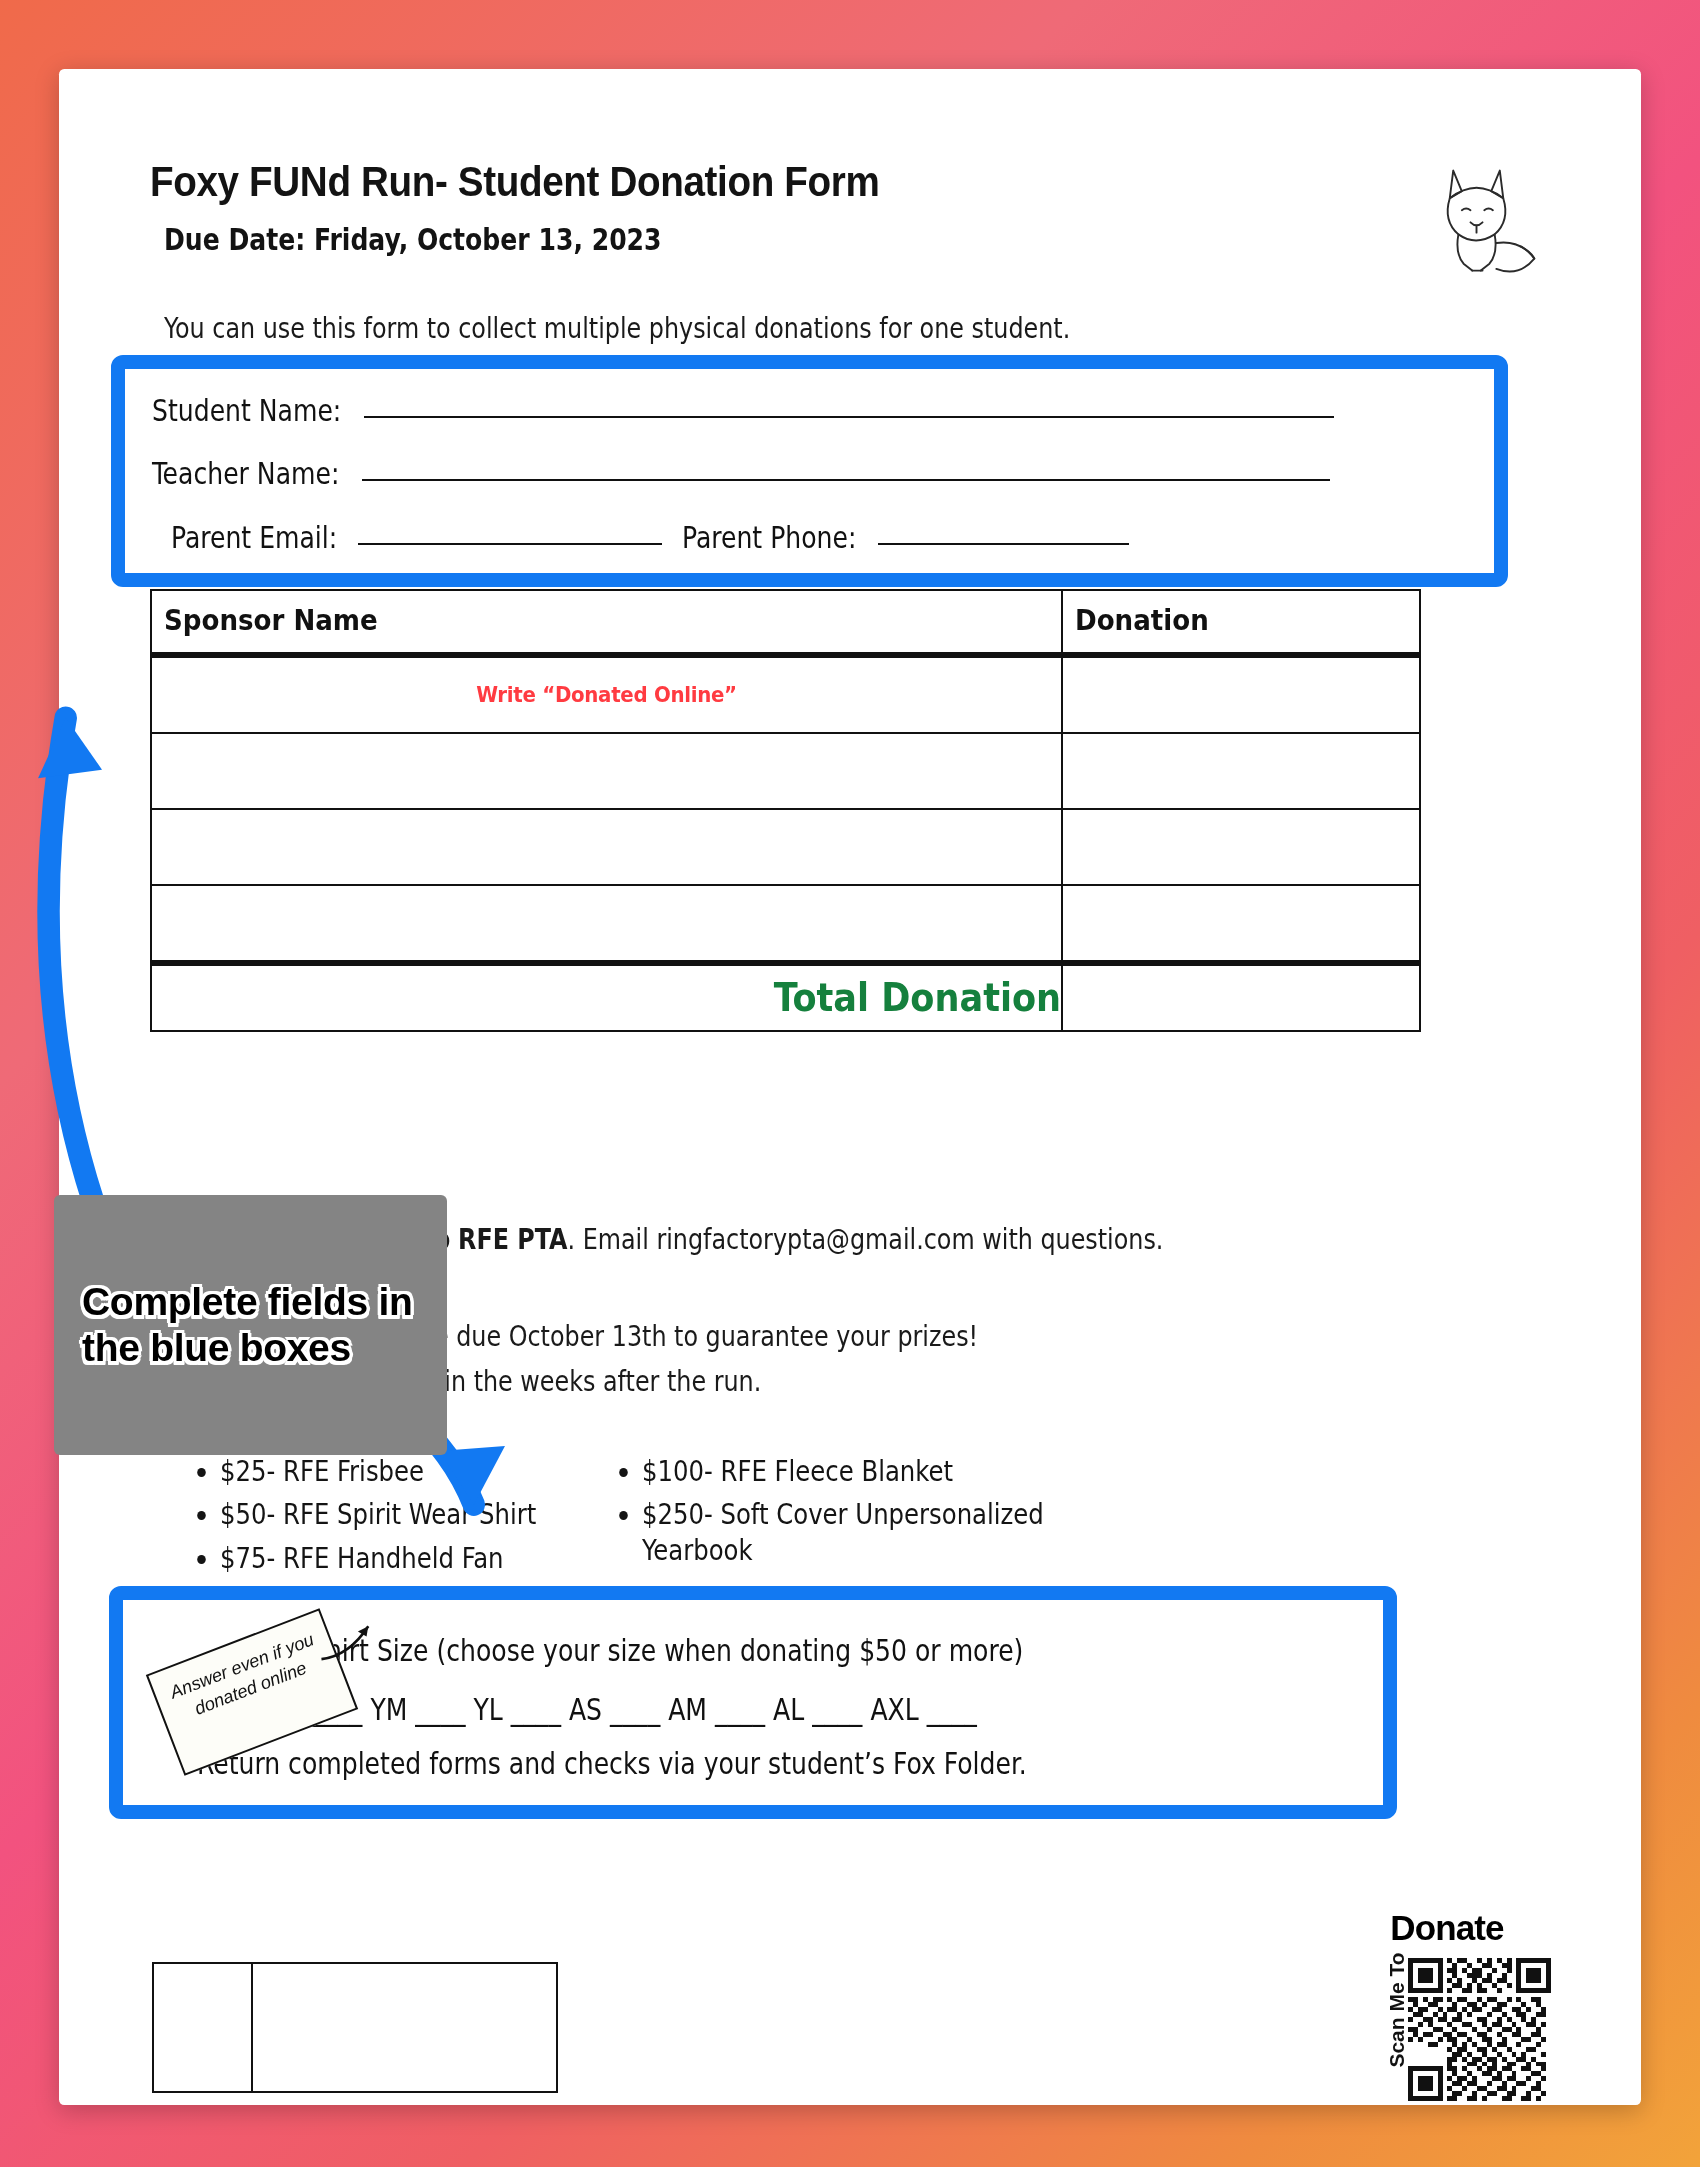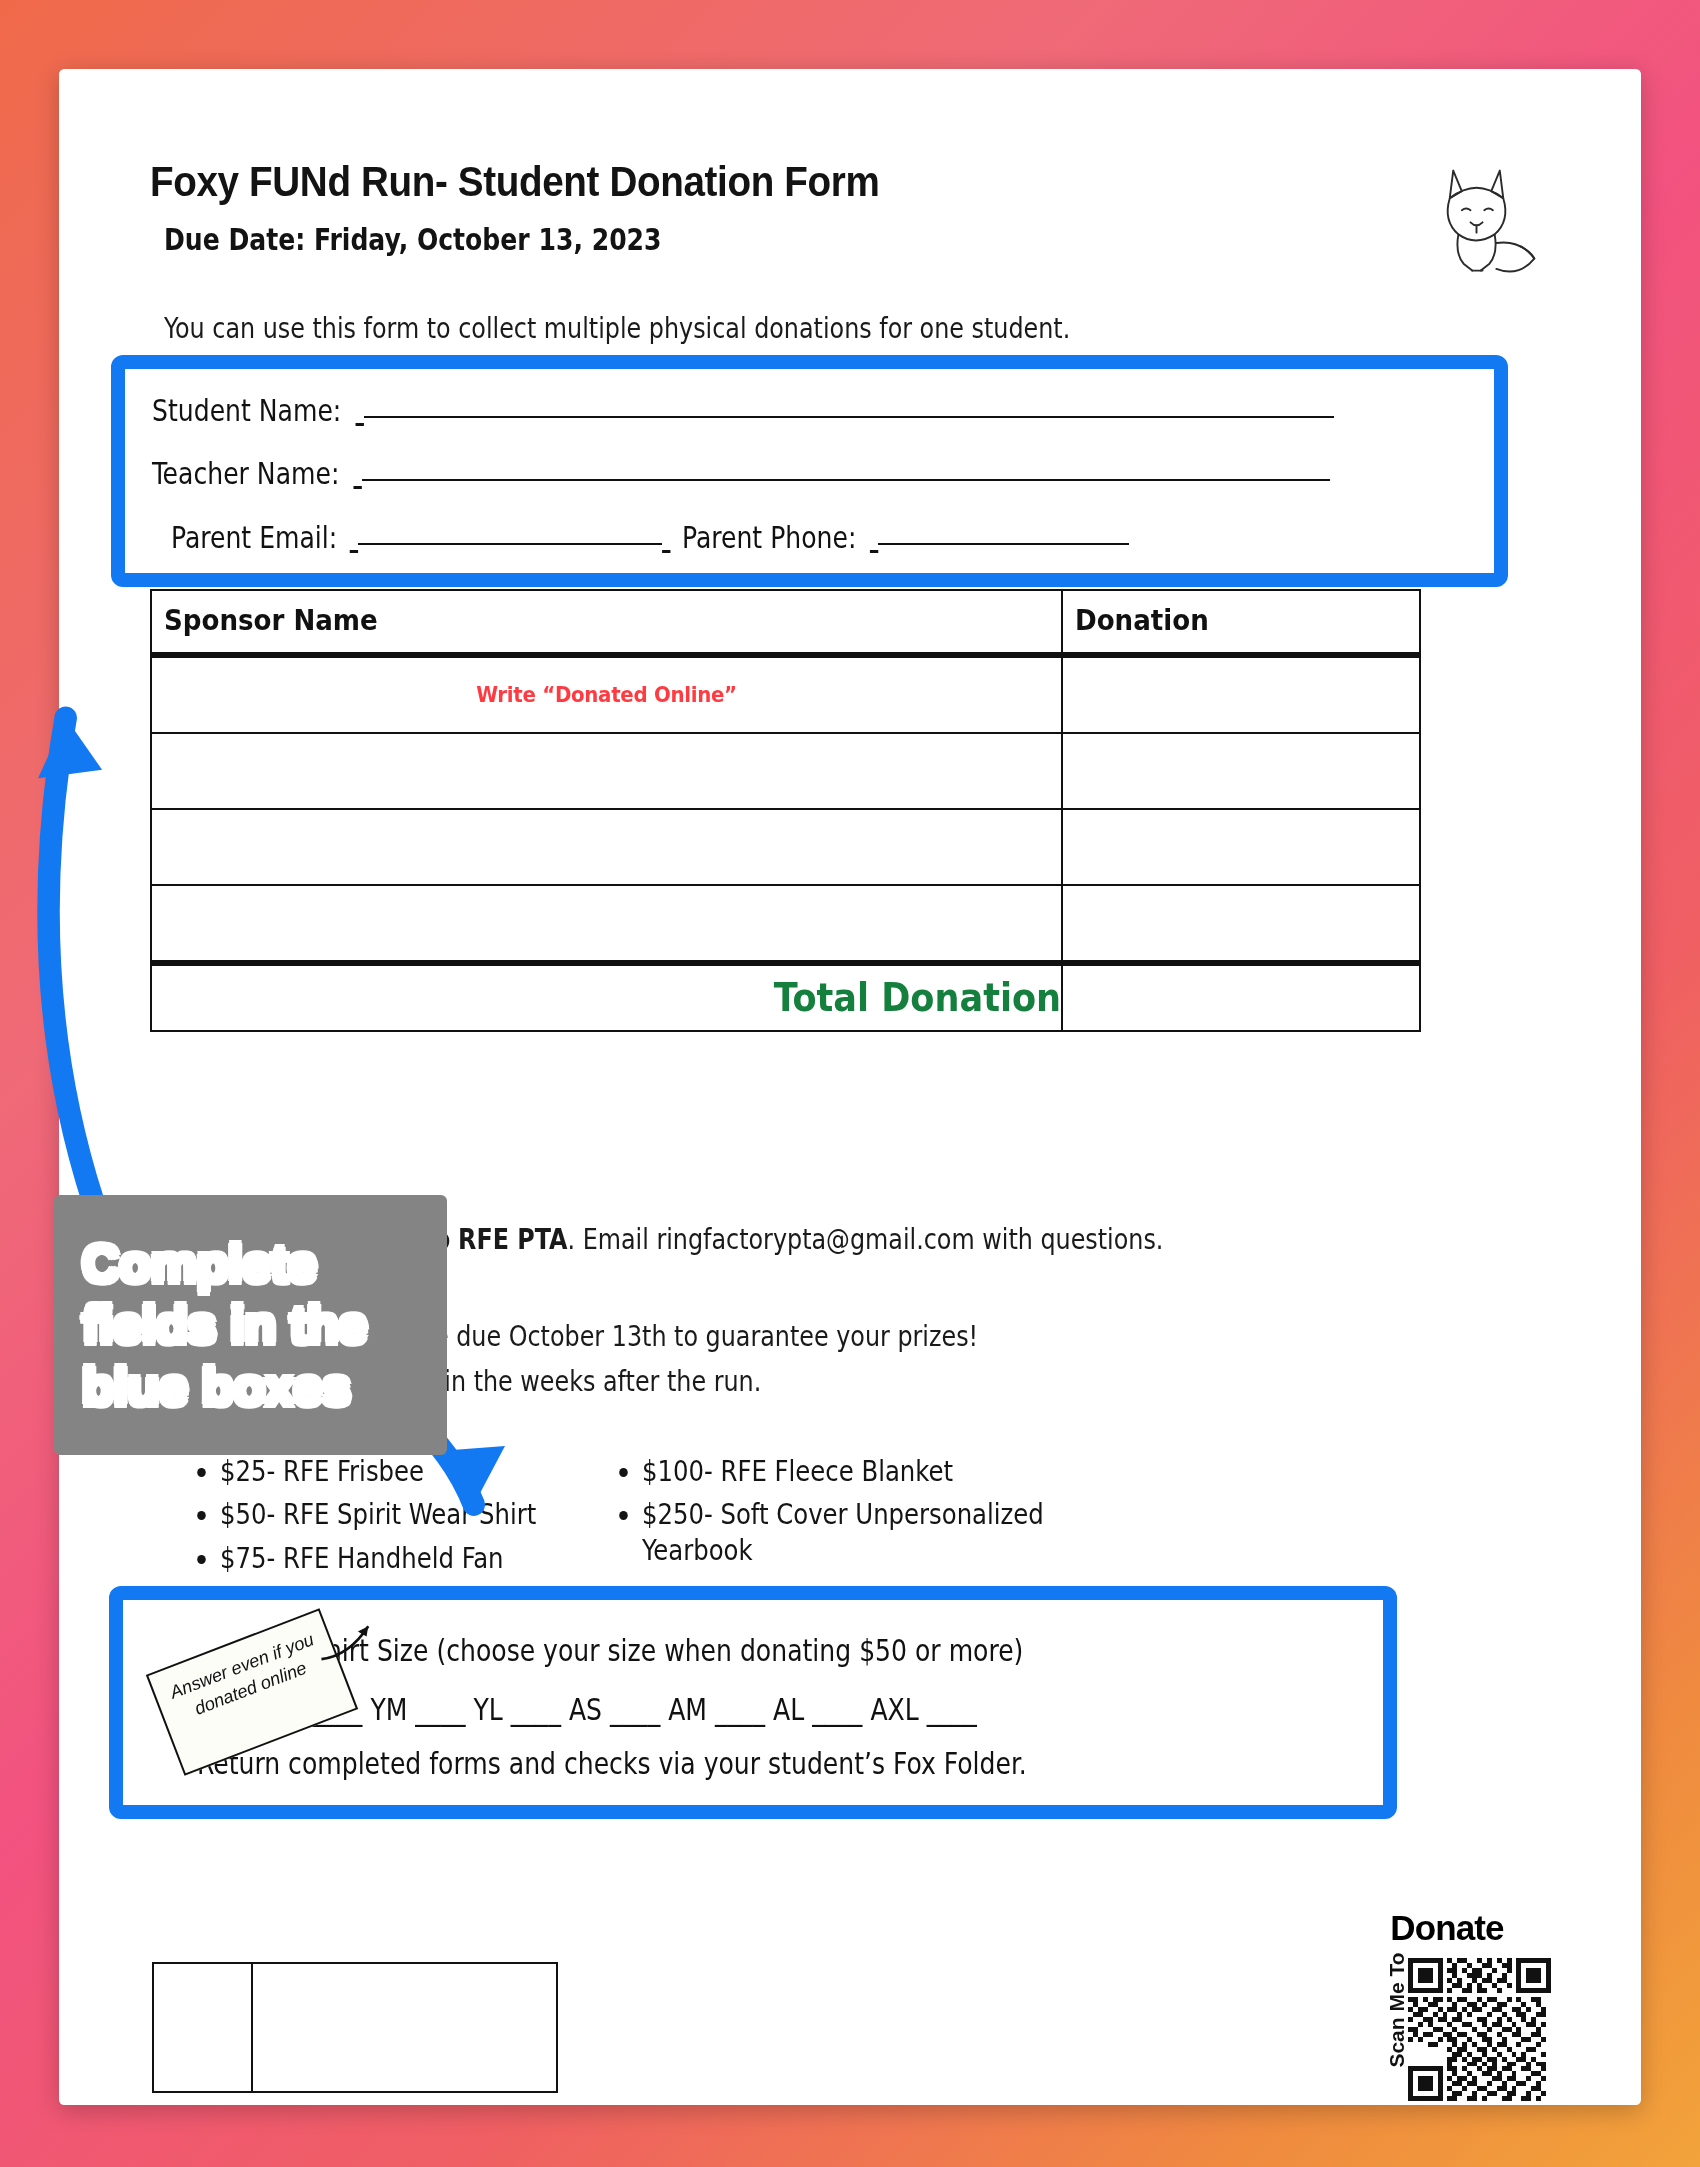--- a/index.html
+++ b/index.html
@@ -41,21 +41,21 @@
 
   
   .bluebox{
     position:absolute;border:14.7px solid #1279f2;border-radius:12px;
     box-sizing:border-box;pointer-events:none;
   }
   #bluebox-fields{left:52px;top:278px;width:1397px;height:232px;}
   #bluebox-tshirt{left:50px;top:1509px;width:1288px;height:233px;}
 
   
-  .fieldrow{position:absolute;font-size:30px;color:#111;white-space:nowrap;text-decoration:underline;}
+  .fieldrow{position:absolute;font-size:30px;color:#111;white-space:nowrap;}
   .flabel{display:inline-block;transform:scaleX(.93);transform-origin:left center;}
   .rule{display:inline-block;border-bottom:2.6px solid #111;vertical-align:3.5px;}
 
   
   .tbl{position:absolute;left:91px;top:512px;width:1271px;border-collapse:collapse;}
   .tbl td,.tbl th{border:2.6px solid #111;padding:0;}
   .tbl th{
     text-align:left;font-size:29px;font-weight:bold;color:#111;
     padding:5.2px 0 8.6px 12px;height:47px;border-bottom-width:6px;
   }
@@ -111,21 +111,21 @@
   .qr{position:absolute;left:35px;top:5.2px;width:143px;height:143px;}
 
   
   .callout{
     position:absolute;left:52px;top:1195px;width:393px;height:260px;
     background:#848484;border-radius:6px;
     display:flex;align-items:center;justify-content:flex-start;
   }
   .callout span{
     display:block;padding:0 12px 0 28px;
-    font-size:52px;font-weight:bold;line-height:1.18;color:#ffffff;
+    font-size:39px;font-weight:bold;line-height:1.18;color:#000000;
     letter-spacing:-0.3px;
     text-shadow:
       -2.6px -2.6px 0 #fff, 2.6px -2.6px 0 #fff, -2.6px 2.6px 0 #fff, 2.6px 2.6px 0 #fff,
       0 3.5px 0 #fff, 0 -3.5px 0 #fff, 3.5px 0 0 #fff, -3.5px 0 0 #fff,
       2.6px 3.5px 0 #fff, -2.6px 3.5px 0 #fff;
   }
 
   
   .arrowLayer{position:absolute;left:0;top:0;width:1700px;height:2168px;pointer-events:none;}
 </style>

